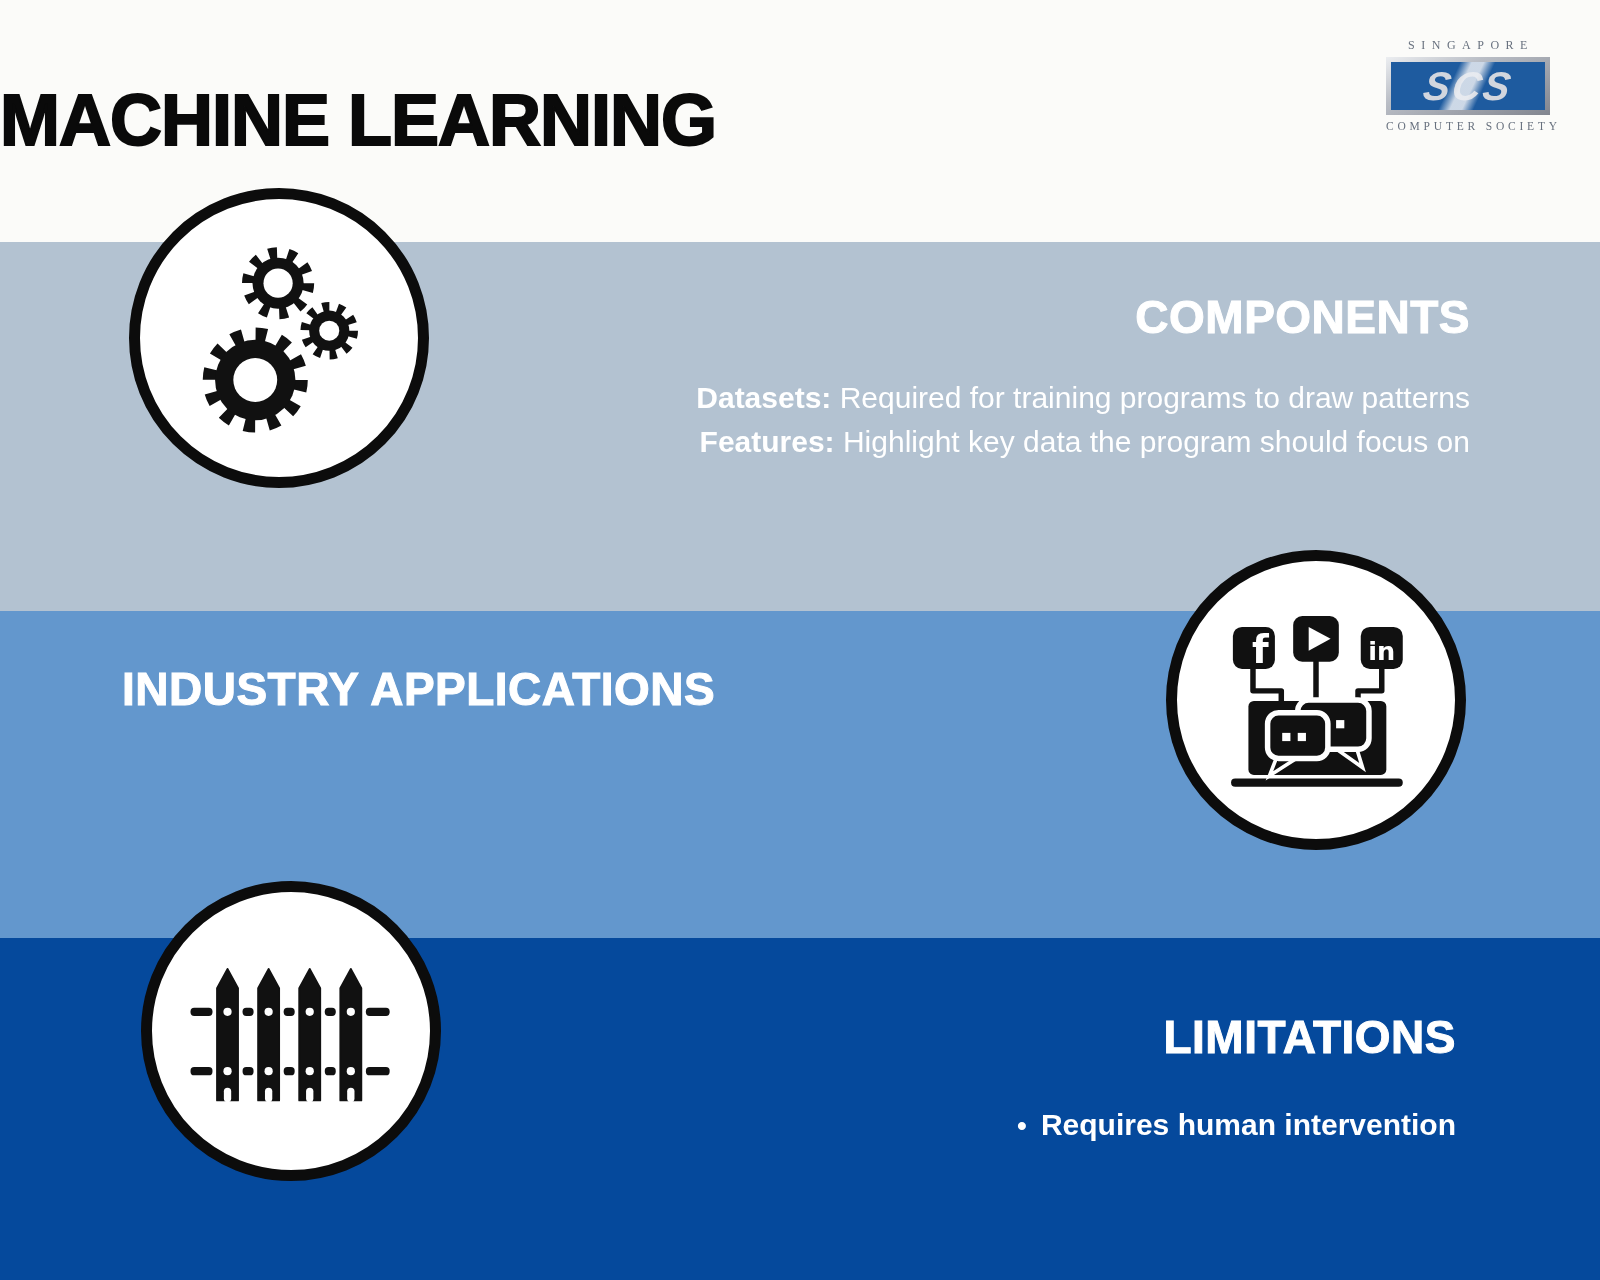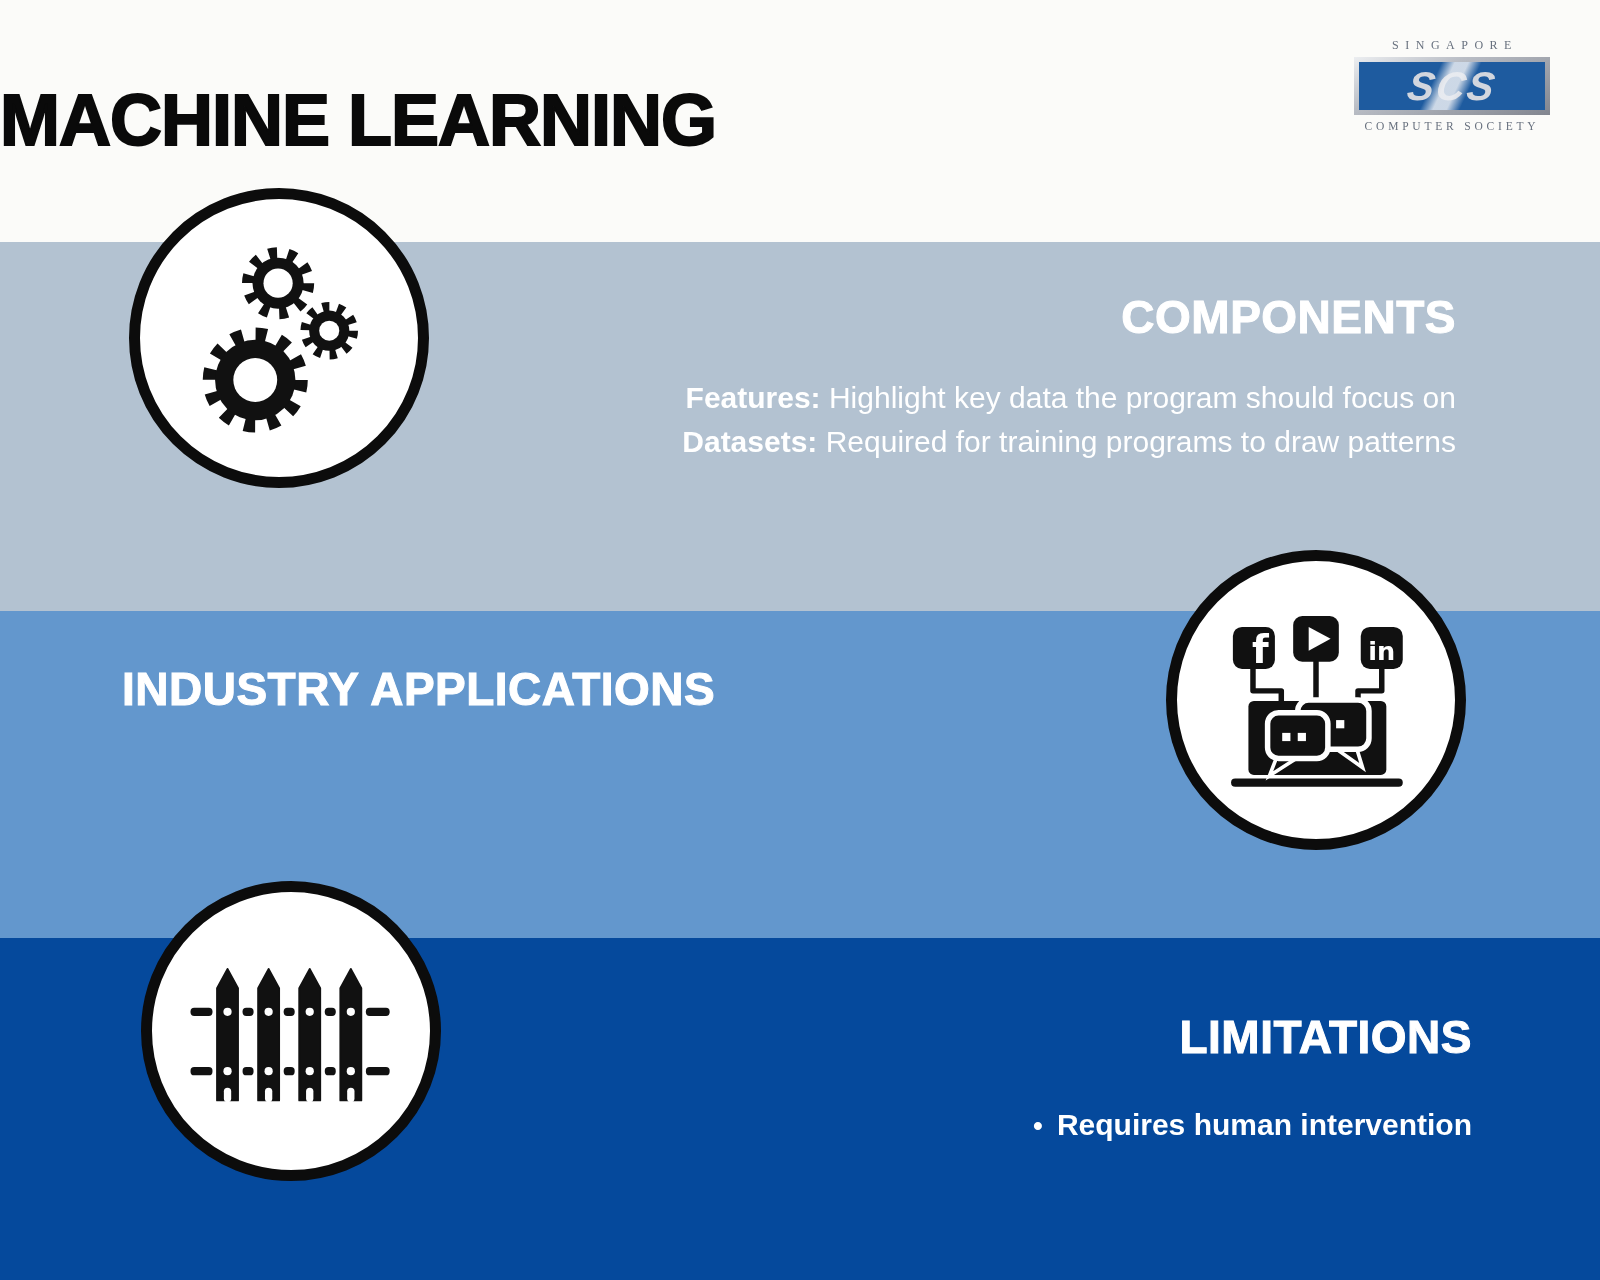--- a/index.html
+++ b/index.html
@@ -15,21 +15,21 @@
   .band4{top:938px;height:342px;background:#05499c;}
 
   
   .title{
     position:absolute;top:84px;left:0;width:1570px;text-align:left;
     font-size:72px;font-weight:700;letter-spacing:-1px;color:#0a0a0a;
     -webkit-text-stroke:2px #0a0a0a;line-height:1;
   }
 
   
-  .logo{position:absolute;top:38px;right:50px;width:196px;text-align:center;}
+  .logo{position:absolute;top:38px;right:50px;width:164px;text-align:center;}
   .logo-top{
     font-family:"Liberation Serif",serif;font-size:12px;letter-spacing:6.5px;
     color:#67707e;white-space:nowrap;margin-left:6px;
   }
   .logo-box{
     margin:4px 0 5px 0;padding:5px;height:48px;
     background:linear-gradient(155deg,#eceef1 0%,#b9bdc5 35%,#81858f 100%);
   }
   .logo-inner{
     position:relative;width:100%;height:100%;background:#1e5b9f;overflow:hidden;
@@ -56,26 +56,26 @@
   }
   .circle-gears{left:129px;top:188px;}
   .circle-social{left:1166px;top:550px;}
   .circle-fence{left:141px;top:881px;}
 
   
   .heading{
     font-size:46px;font-weight:700;color:#ffffff;line-height:50px;
     -webkit-text-stroke:1px #ffffff;letter-spacing:0.5px;margin:0;
   }
-  .components-block{position:absolute;top:292px;right:144px;text-align:right;color:#fff;}
+  .components-block{position:absolute;top:292px;right:130px;text-align:right;color:#fff;}
   .components-lines{margin-top:34px;font-size:30px;line-height:44px;color:#fff;}
   .components-lines b{font-weight:700;}
   .industry-block{position:absolute;top:664px;left:122px;text-align:left;color:#fff;}
   .industry-body{margin-top:38px;font-size:30px;line-height:40px;color:#fff;}
-  .limitations-block{position:absolute;top:1012px;right:128px;text-align:right;color:#fff;}
+  .limitations-block{position:absolute;top:1012px;right:144px;text-align:right;color:#fff;}
   .limitations-bullets{margin-top:40px;font-size:30px;line-height:46px;color:#fff;font-weight:bold;}
   .bullet-dot{display:inline-block;margin-right:14px;font-size:28px;}
 </style>
 </head>
 <body>
 
 <div class="canvas">
 
   <div class="band band1"></div>
   <div class="band band2"></div>
@@ -179,22 +179,22 @@
           <circle cx="125.5" cy="194" r="4.5"></circle>
         <circle cx="170.5" cy="194" r="4.5"></circle>
           <circle cx="215.5" cy="194" r="4.5"></circle>
       </g>
     </svg>
   </div>
 
   <div class="components-block">
     <h2 class="heading">COMPONENTS</h2>
     <div class="components-lines">
+      <div><b>Datasets:</b><span> Required for training programs to draw patterns</span></div>
       <div><b>Features:</b><span> Highlight key data the program should focus on</span></div>
-      <div><b>Datasets:</b><span> Required for training programs to draw patterns</span></div>
     </div>
   </div>
 
   <div class="industry-block">
     <h2 class="heading">INDUSTRY APPLICATIONS</h2>
   </div>
 
   <div class="limitations-block">
     <h2 class="heading">LIMITATIONS</h2>
     <div class="limitations-bullets">

